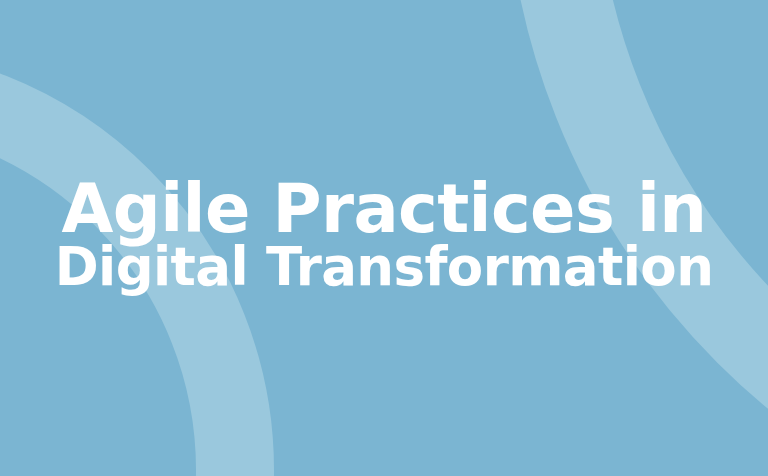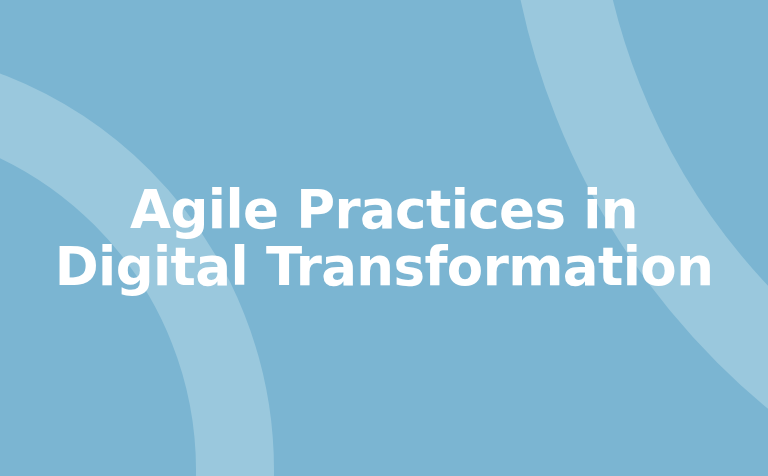--- a/index.html
+++ b/index.html
@@ -50,21 +50,21 @@
     color: #ffffff;
     font-family: "DejaVu Sans", "Liberation Sans", sans-serif;
     font-weight: 700;
     font-size: 53px;
     line-height: 57px;
     letter-spacing: -0.6px;
     white-space: nowrap;
     margin: 0;
   }
 
-  #title-line-1 { font-size: 53px; }
+  #title-line-1 { font-size: 67px; }
   #title-line-2 { font-size: 53px; }
 </style>
 </head>
 <body>
 
 <div id="banner" style="background: rgb(123, 181, 210);">
 
   <svg id="decor-layer" viewBox="0 0 768 476" width="768" height="476" preserveAspectRatio="none" xmlns="http://www.w3.org/2000/svg">
 
     <defs>

